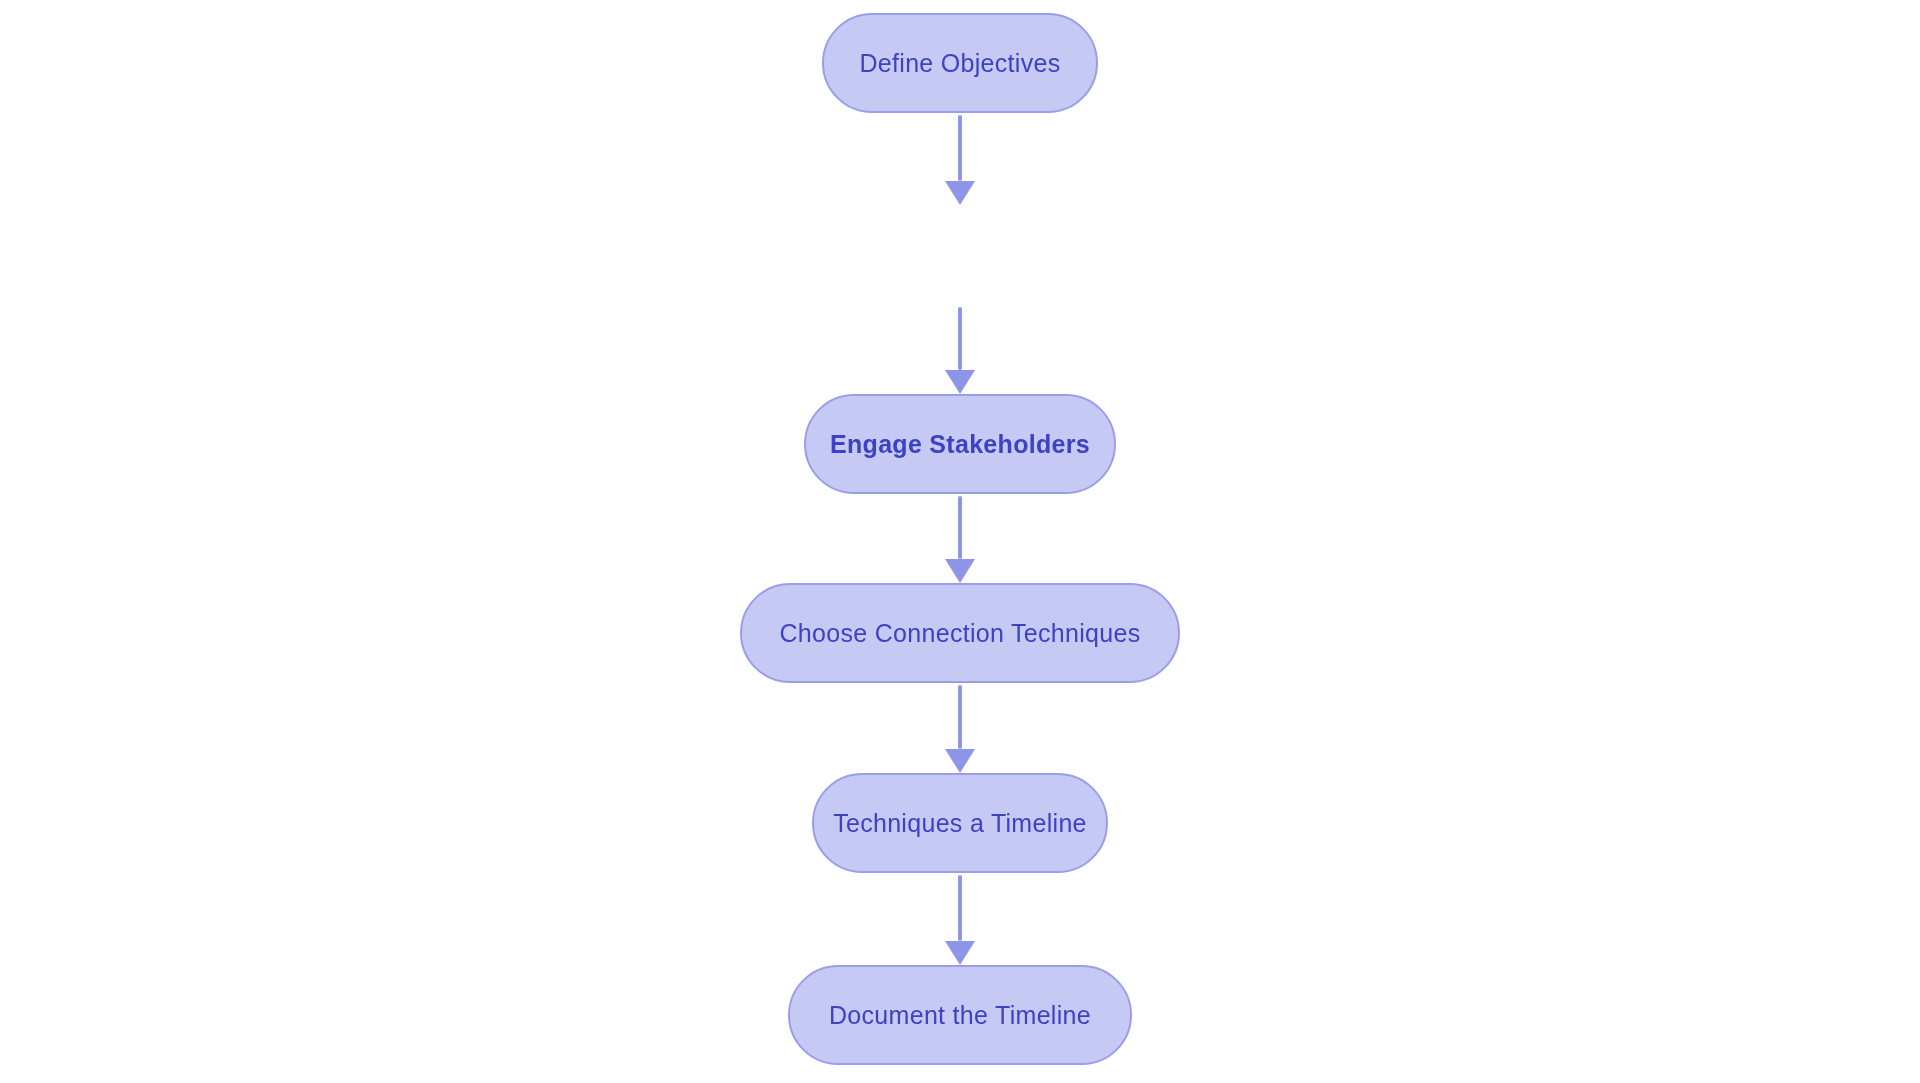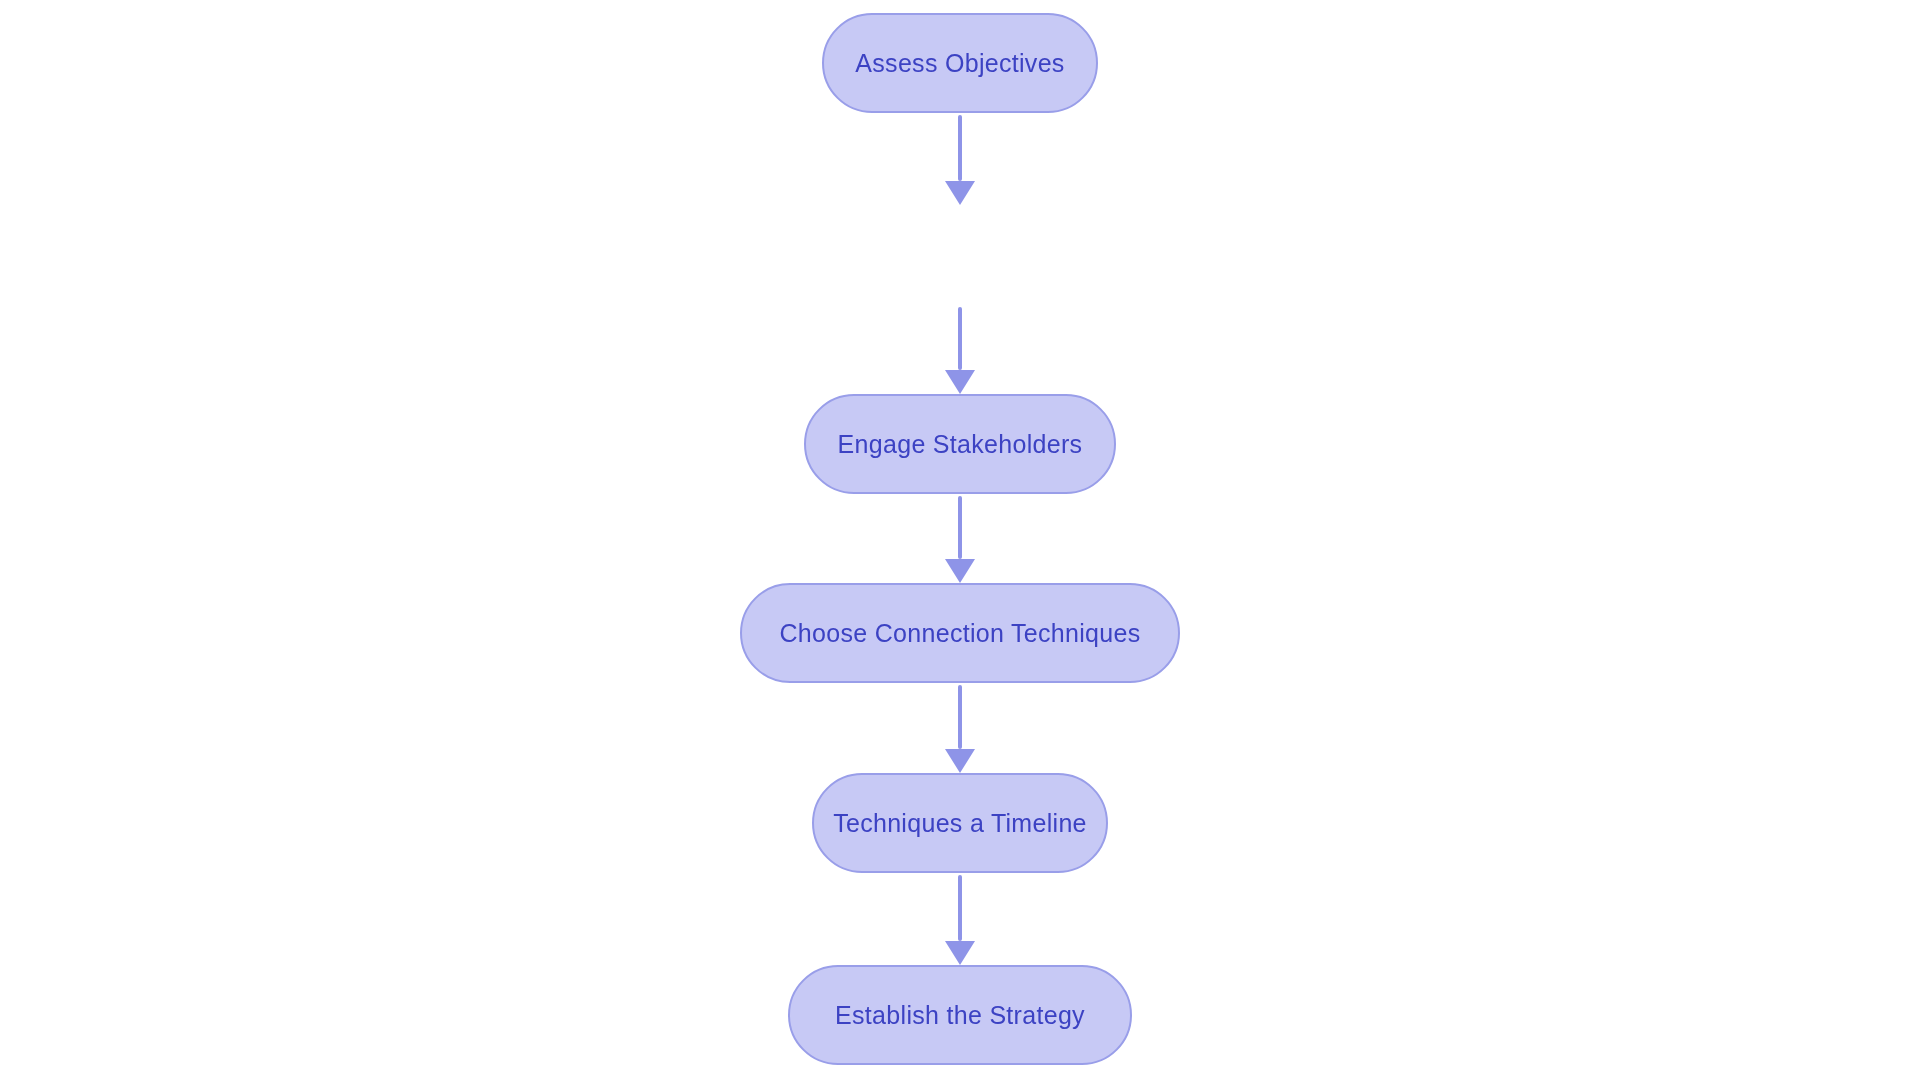--- a/index.html
+++ b/index.html
@@ -29,21 +29,21 @@
     justify-content: center;
   }
   .node-label {
     color: var(--node-text, #3c42c3);
     font-size: 25px;
     letter-spacing: 0.3px;
     white-space: nowrap;
   }
   .n0 { top: 13px;  width: 276px; }
   .n1 { top: 205px; width: 356px; }
-  .n2 { top: 394px; width: 312px; }
+  .n2 { top: 394px; width: 312px; font-weight: bold; }
   .n3 { top: 583px; width: 440px; justify-content: center; }
   .n4 { top: 773px; width: 296px; }
   .n5 { top: 965px; width: 344px; }
 
   .arrow {
     position: absolute;
     left: 50%;
     transform: translateX(-50%);
     display: flex;
     flex-direction: column;
@@ -68,21 +68,21 @@
     border-right: 15px solid transparent;
     border-top: 24px solid var(--arrow-color, #8e94e8);
   }
 </style>
 </head>
 <body style="background: rgb(255, 255, 255);">
 
 <div class="canvas">
 
   <div class="node n0">
-    <span class="node-label">Assess Objectives</span>
+    <span class="node-label">Define Objectives</span>
   </div>
 
   <div class="arrow a0">
     <div class="arrow-line"></div>
     <div class="arrow-head"></div>
   </div>
 
 
   <div class="arrow a1">
     <div class="arrow-line"></div>
@@ -110,16 +110,16 @@
   <div class="node n4">
     <span class="node-label">Techniques a Timeline</span>
   </div>
 
   <div class="arrow a4">
     <div class="arrow-line"></div>
     <div class="arrow-head"></div>
   </div>
 
   <div class="node n5">
-    <span class="node-label">Establish the Strategy</span>
+    <span class="node-label">Document the Timeline</span>
   </div>
 
 </div>
 
 </body></html>

